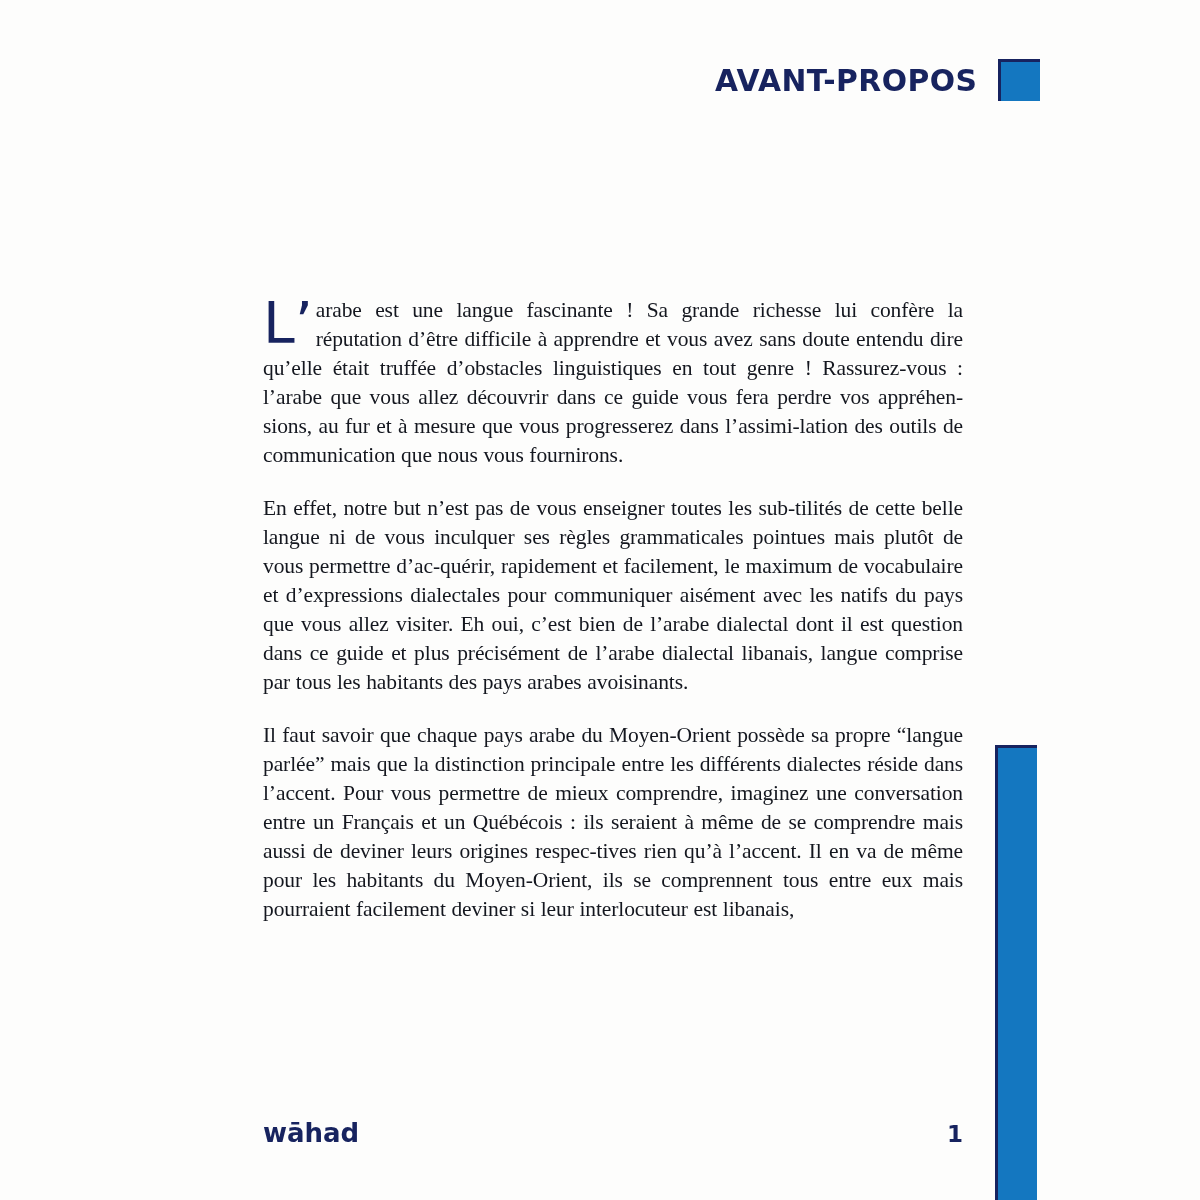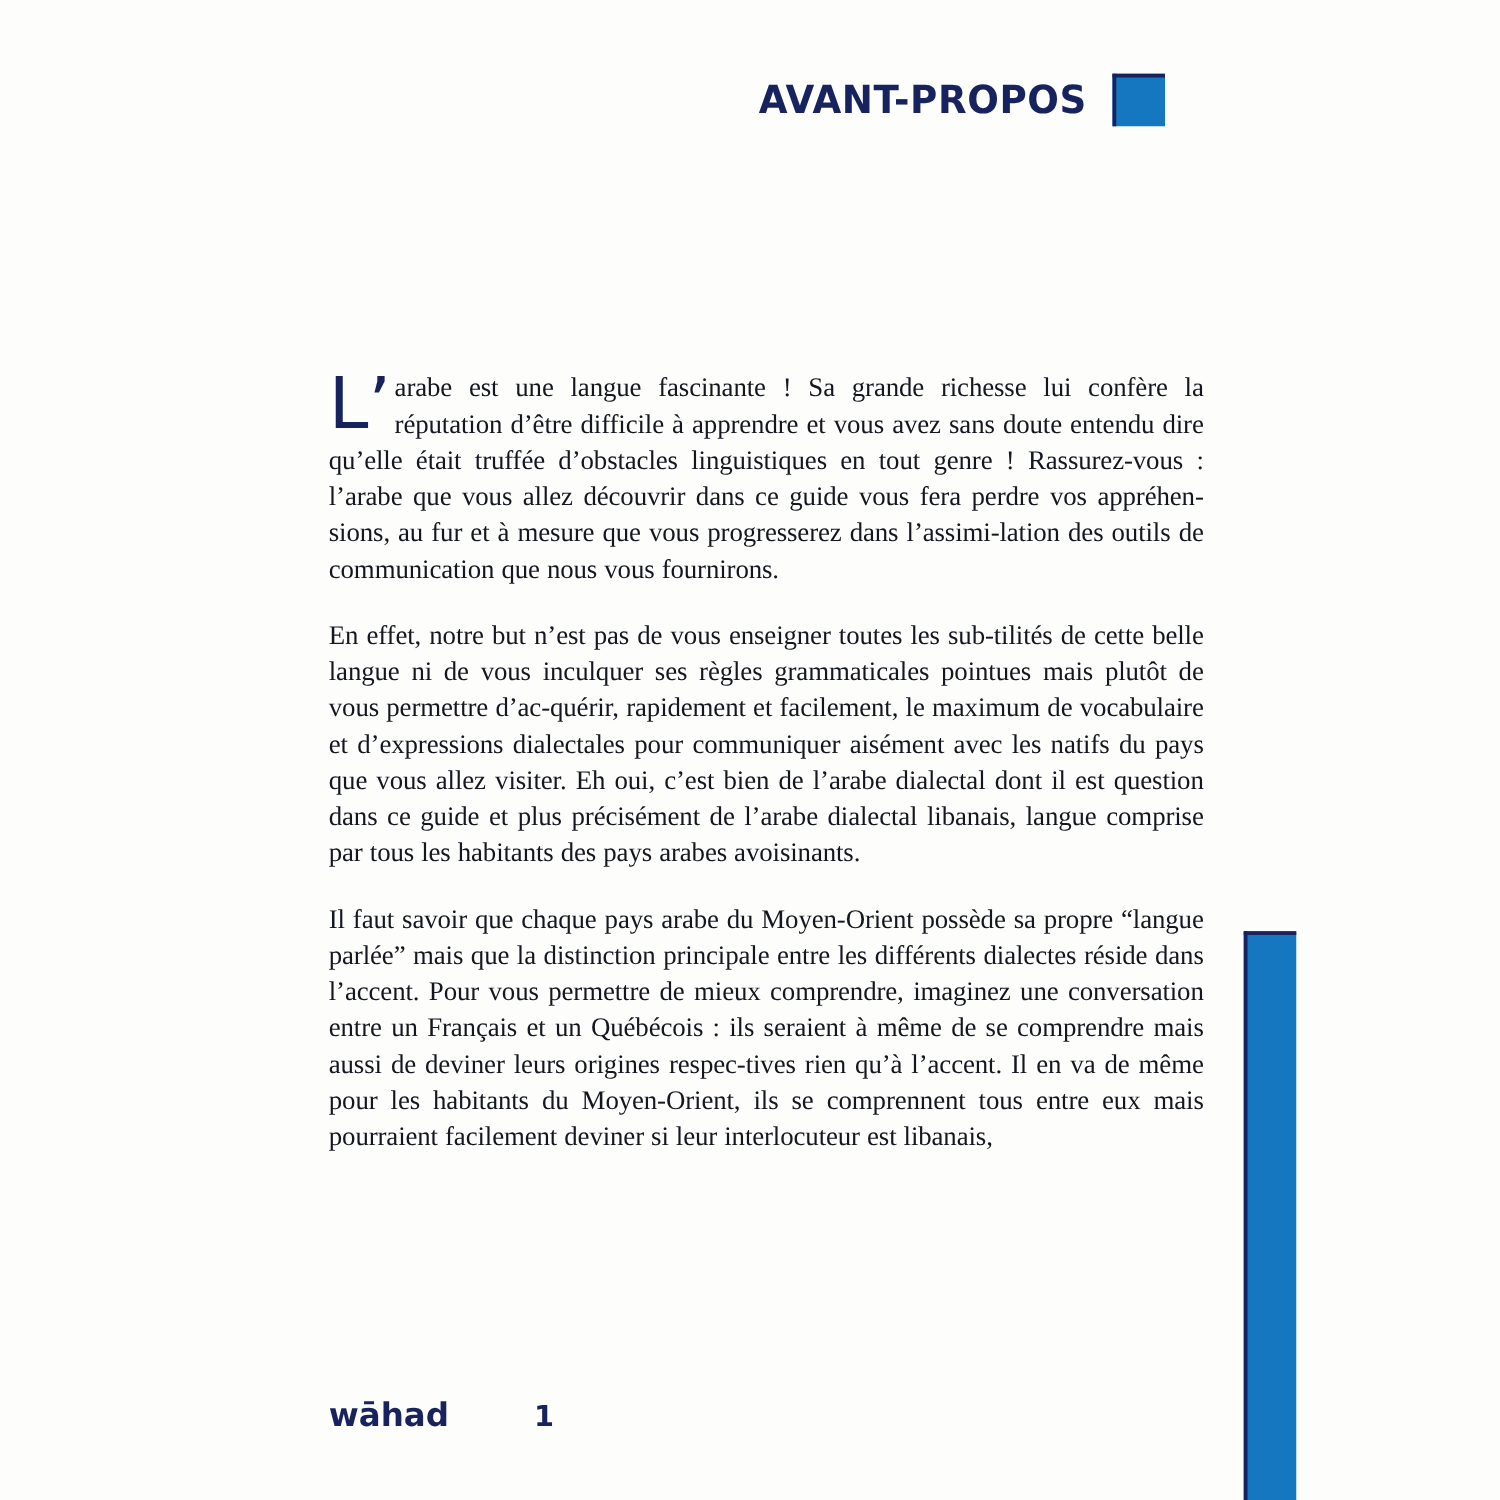--- a/index.html
+++ b/index.html
@@ -20,21 +20,21 @@
     position: absolute;
     inset: 0;
     background: #fdfdfc;
   }
 
   
   .header {
     position: absolute;
     top: 52px;
     left: 0;
-    width: 932px;
+    width: 1040px;
     height: 56px;
     display: flex;
     align-items: center;
     justify-content: flex-end;
     gap: 20px;
   }
   .header-title {
     font-family: "DejaVu Sans", sans-serif;
     font-size: 31px;
     font-weight: 700;
@@ -102,21 +102,21 @@
   }
 
   
   .footer {
     position: absolute;
     left: 263px;
     top: 1118px;
     width: 700px;
     display: flex;
     align-items: baseline;
-    justify-content: flex-start;
+    justify-content: space-between;
     gap: 68px;
   }
   .footer-word {
     font-family: "DejaVu Sans", sans-serif;
     font-size: 26px;
     font-weight: 700;
     color: #17235f;
     letter-spacing: 0px;
   }
   .footer-page {

